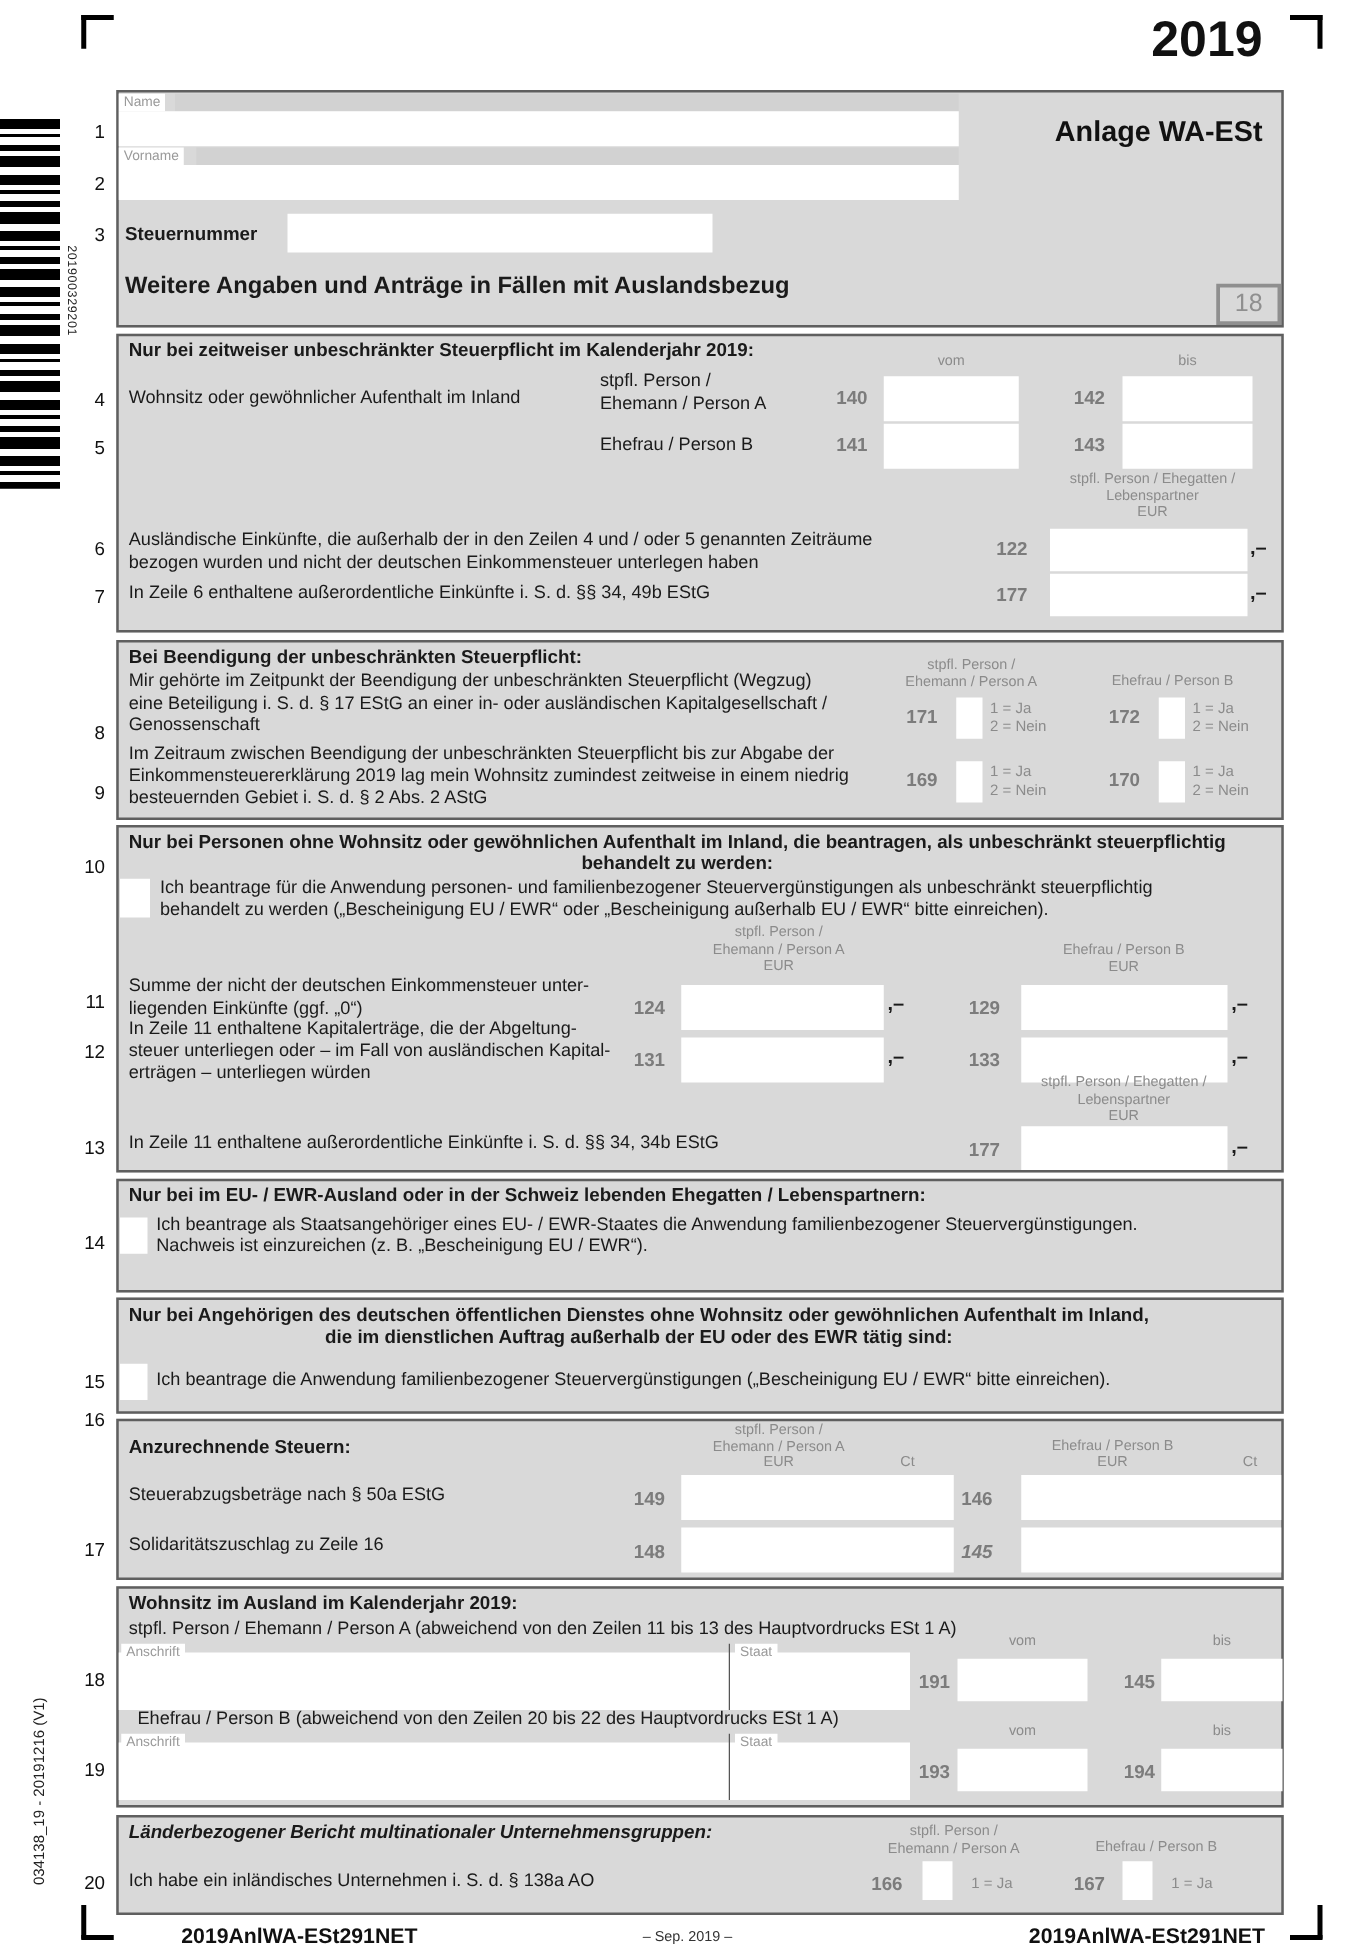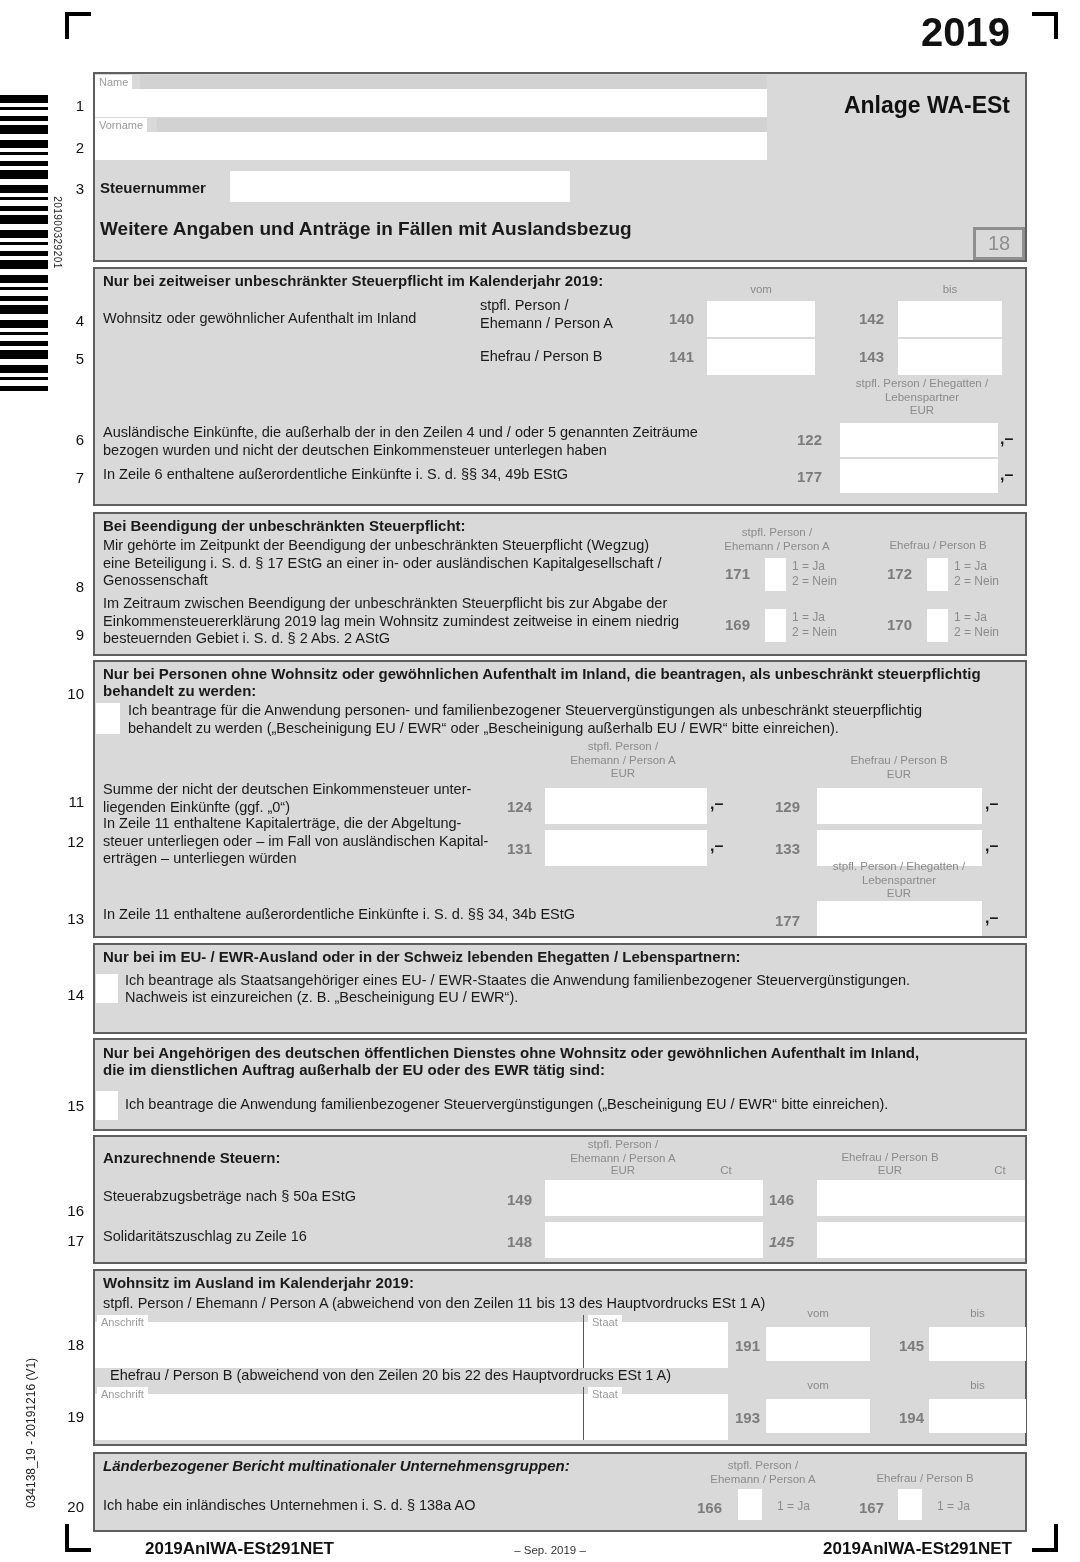--- a/index.html
+++ b/index.html
@@ -9,21 +9,21 @@
        border:2px solid #5f5f5f;box-sizing:border-box;}
   .in{position:absolute;background:#fff;}
   .cb{position:absolute;background:#fff;}
   .fnum{position:absolute;color:#7c7c7c;font-weight:bold;font-size:15px;
         text-align:right;width:34px;}
   .gh{position:absolute;color:#8b8b8b;font-size:11.5px;line-height:13.5px;
       text-align:center;white-space:pre-line;}
   .jn{position:absolute;color:#8b8b8b;font-size:12px;line-height:15px;
       text-align:left;white-space:pre-line;}
   .lbl{position:absolute;font-size:14.5px;line-height:17.5px;white-space:pre-line;color:#1a1a1a;}
-  .b{font-weight:bold;}
+  .b{font-weight:bold;text-align:center;}
   .chip{position:absolute;background:#fff;color:#9a9a9a;font-size:11px;
         line-height:14px;padding:0 4px;}
   .strip{position:absolute;background:#d2d2d2;}
   .dash{position:absolute;font-size:16px;color:#1a1a1a;font-weight:bold;}
   .rownum{position:absolute;left:54px;width:30px;text-align:right;font-size:15px;color:#111;}
   .mark{position:absolute;background:#000;}
   .vline{position:absolute;width:1px;background:#555;}
 </style>
 </head>
 <body>
@@ -54,21 +54,21 @@
   <div class="rownum" style="top:431px;">6</div>
   <div class="rownum" style="top:469px;">7</div>
   <div class="rownum" style="top:578px;">8</div>
   <div class="rownum" style="top:626px;">9</div>
   <div class="rownum" style="top:685px;">10</div>
   <div class="rownum" style="top:793px;">11</div>
   <div class="rownum" style="top:833px;">12</div>
   <div class="rownum" style="top:910px;">13</div>
   <div class="rownum" style="top:986px;">14</div>
   <div class="rownum" style="top:1097px;">15</div>
-  <div class="rownum" style="top:1202px;">16</div>
+  <div class="rownum" style="top:1128px;">16</div>
   <div class="rownum" style="top:1232px;">17</div>
   <div class="rownum" style="top:1336px;">18</div>
   <div class="rownum" style="top:1408px;">19</div>
   <div class="rownum" style="top:1498px;">20</div>
 
   <div class="b" style="position:absolute;left:860px;top:10px;width:150px;text-align:right;font-size:40px;">2019</div>
 
   <div class="sec" style="top:72px;height:190px;"></div>
   <div class="strip" style="left:140px;top:75px;width:627px;height:14px;"></div>
   <div class="chip" style="left:95px;top:75px;">Name</div>

